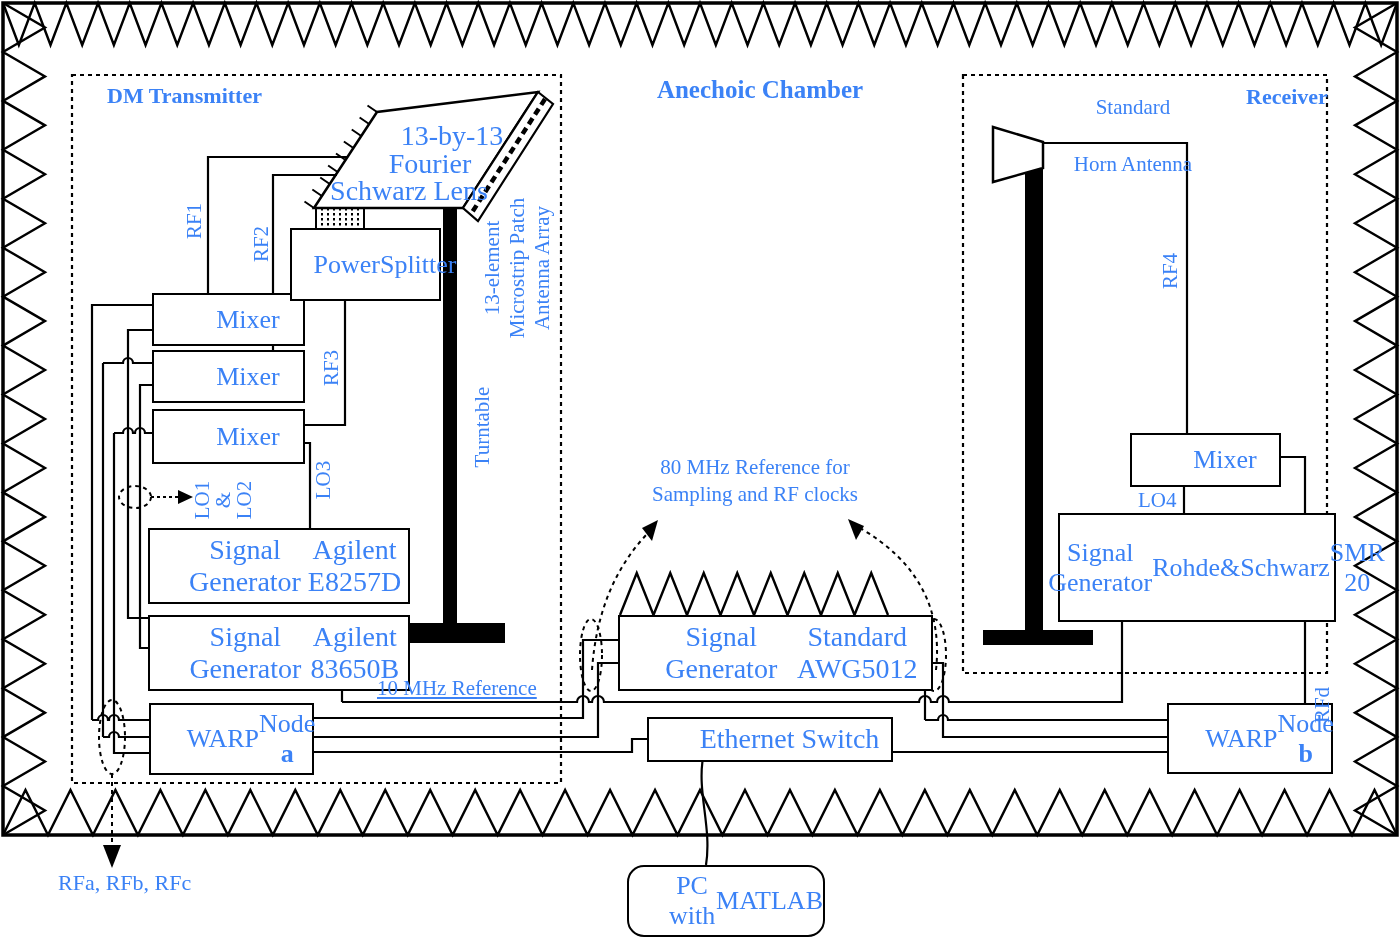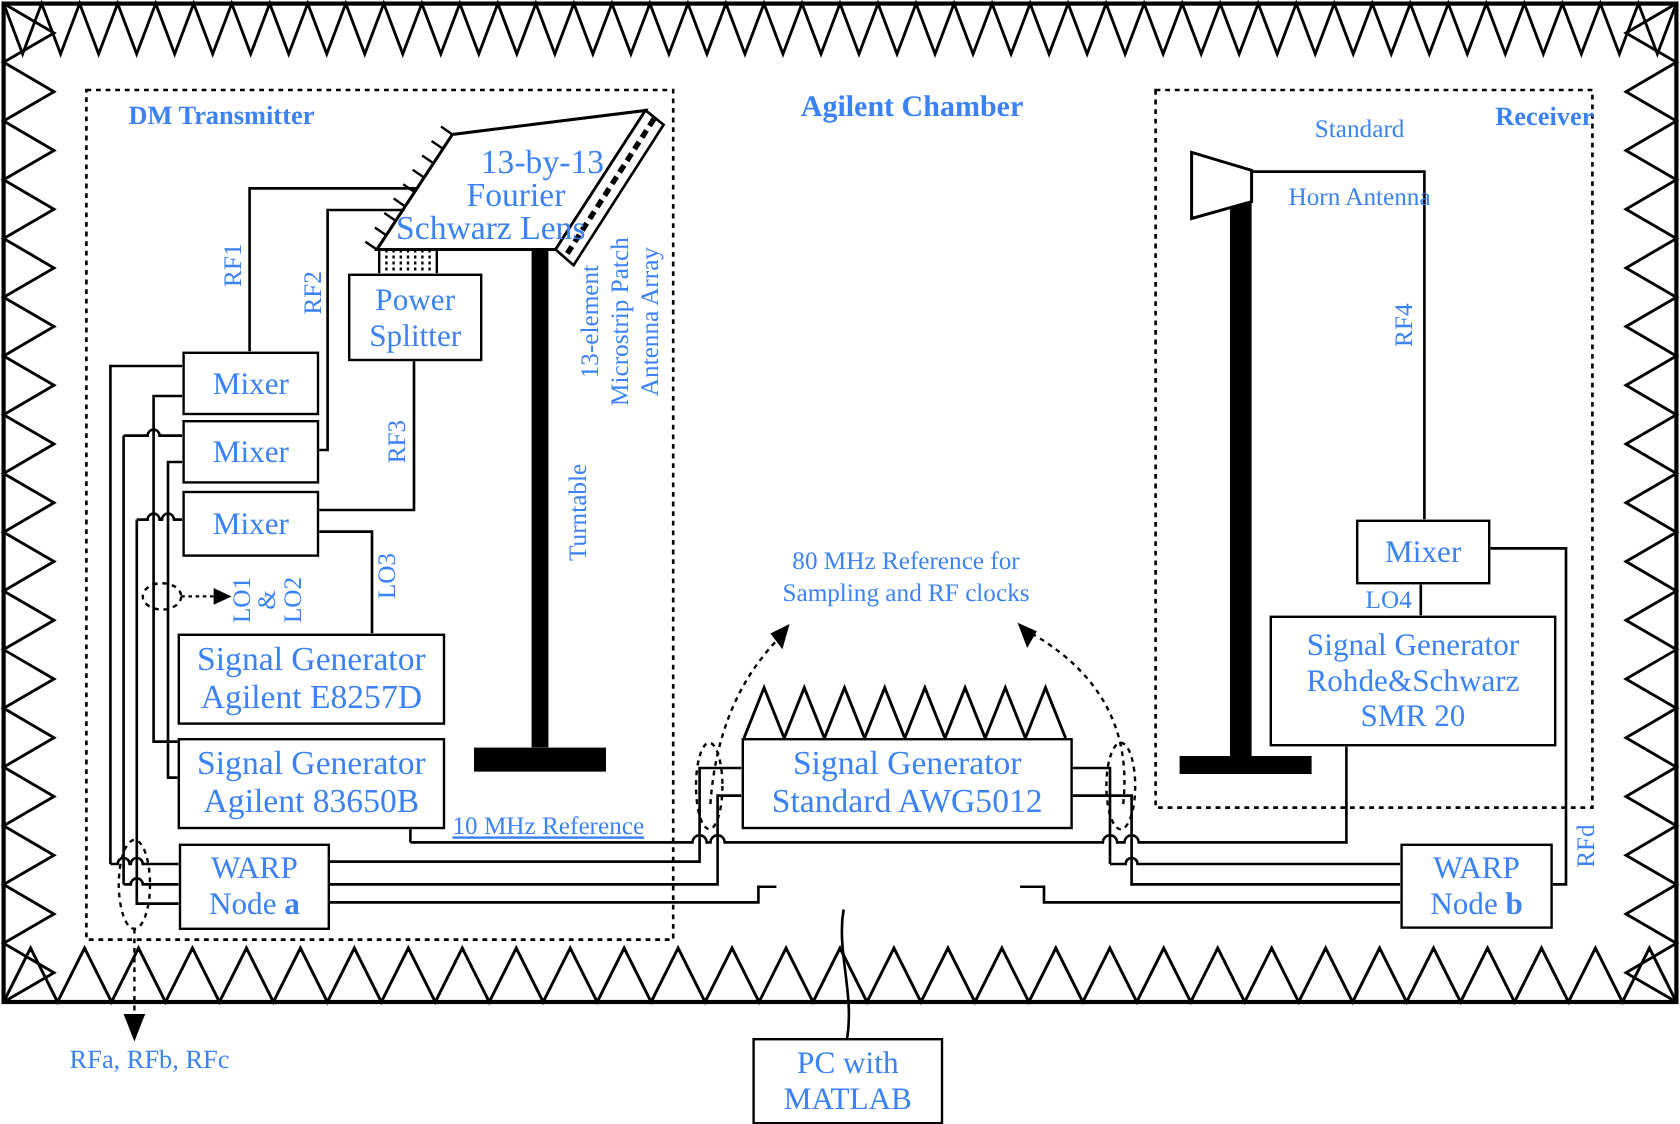--- a/index.html
+++ b/index.html
@@ -1,21 +1,21 @@
 <!DOCTYPE html>
 <html><head>
 <meta charset="utf-8">
 <style>
   html,body{margin:0;padding:0;background:#fff;}
   #fig{position:relative;width:1400px;height:937px;background:#fff;overflow:hidden;
        font-family:"Liberation Serif","DejaVu Serif",serif;color:#3b82f6;}
   #wires{position:absolute;left:0;top:0;z-index:1;}
   .box{position:absolute;z-index:2;background:#fff;border:2.5px solid #000;
-       display:flex;flex-direction:column;align-items:center;justify-content:center;
-       text-align:center;line-height:1.15;}
+       display:flex;align-items:center;justify-content:center;
+       text-align:center;line-height:1.15;padding-left:39px;}
   .f26{font-size:26px;} .f24{font-size:28px;} .f22{font-size:22px;} .f21{font-size:21px;}
   .lbl{position:absolute;z-index:3;white-space:nowrap;}
   .bold{font-weight:bold;}
   .rot{position:absolute;z-index:3;white-space:nowrap;transform:translate(-50%,-50%) rotate(-90deg);
        text-align:center;}
   .ctr{transform:translate(-50%,0);text-align:center;}
 </style>
 </head>
 <body>
 
@@ -93,21 +93,21 @@
     </g>
     <g fill="#000" stroke="none">
       <polygon points="178,490 178,504 193,497"></polygon>
       <polygon points="103,845 121,845 112,868"></polygon>
       <polygon points="658,520 642,528 652,541"></polygon>
       <polygon points="848,519 864,526 856,540"></polygon>
     </g>
   </svg>
 
   <div class="lbl bold f22" style="left:107px;top:83px;">DM Transmitter</div>
-  <div class="lbl bold" style="left:760px;top:76px;font-size:25px;transform:translate(-50%,0);">Agilent Chamber</div>
+  <div class="lbl bold" style="left:760px;top:76px;font-size:25px;transform:translate(-50%,0);">Anechoic Chamber</div>
   <div class="lbl bold f22" style="left:1232px;top:84px;margin-left:14px;">Receiver</div>
 
   <div class="box f26" style="left:152px;top:293px;width:110px;height:49px;">
     <div>Mixer</div>
   </div>
   <div class="box f26" style="left:152px;top:350px;width:110px;height:49px;">
     <div>Mixer</div>
   </div>
   <div class="box f26" style="left:152px;top:409px;width:110px;height:51px;">
     <div>Mixer</div>
@@ -148,21 +148,24 @@
   <div class="lbl f22" style="left:58px;top:870px;">RFa, RFb, RFc</div>
 
   <div class="lbl f21 ctr" style="left:755px;top:455px;">80 MHz Reference for</div>
   <div class="lbl f21 ctr" style="left:755px;top:482px;">Sampling and RF clocks</div>
   <div class="lbl f21" style="left:377px;top:676px;text-decoration:underline;">10 MHz Reference</div>
 
   <div class="box f24" style="left:618px;top:615px;width:272px;height:72px;">
     <div>Signal Generator</div>
     <div>Standard AWG5012</div>
   </div>
-  <div class="box f26" style="left:627px;top:865px;width:155px;height:68px;">
+  <div class="box f24" style="left:647px;top:717px;width:203px;height:41px;">
+    <div>Ethernet Switch</div>
+  </div>
+  <div class="box f26" style="left:627px;top:865px;width:155px;height:68px;border-radius:17px;">
     <div>PC with</div>
     <div>MATLAB</div>
   </div>
 
   <div class="lbl f21 ctr" style="left:1133px;top:95px;">Standard</div>
   <div class="lbl f21 ctr" style="left:1133px;top:120px;margin-top:32px;">Horn Antenna</div>
 
   <div class="box f26" style="left:1130px;top:433px;width:108px;height:50px;">
     <div>Mixer</div>
   </div>

